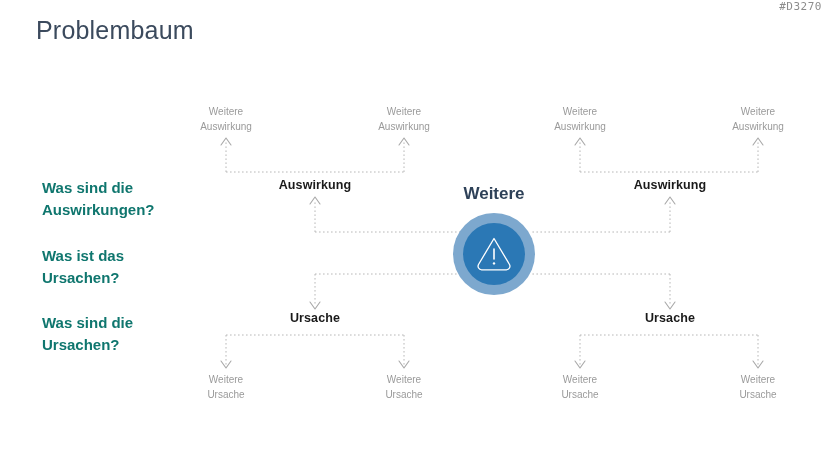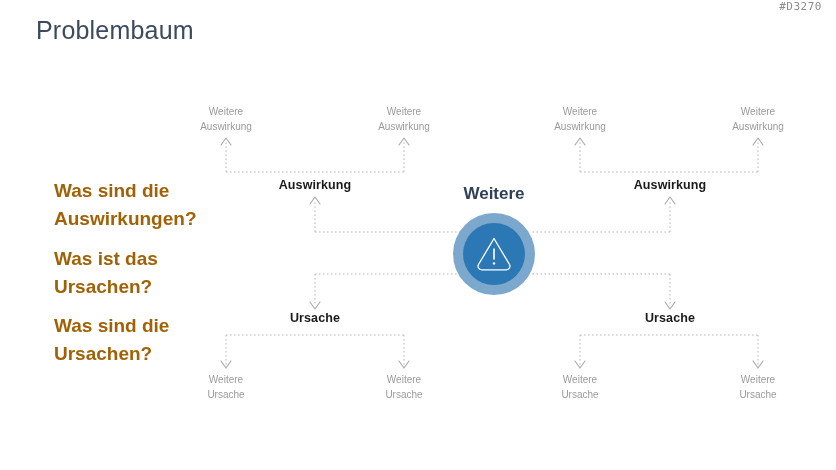--- a/index.html
+++ b/index.html
@@ -36,24 +36,24 @@
     font-size: 25px;
     font-weight: 400;
     color: #3b4a5d;
     letter-spacing: 0.2px;
     white-space: nowrap;
   }
 
   
   .question-label {
     position: absolute;
-    left: 54px;
-    font-size: 19px;
+    left: 42px;
+    font-size: 15px;
     font-weight: bold;
-    color: #a16207;
+    color: #0f766e;
     line-height: 1.45;
     white-space: pre-line;
     width: 170px;
   }
   #question-effects  { top: 177px; }
   #question-problem  { top: 245px; }
   #question-causes   { top: 312px; }
 
   
   #connectors {

